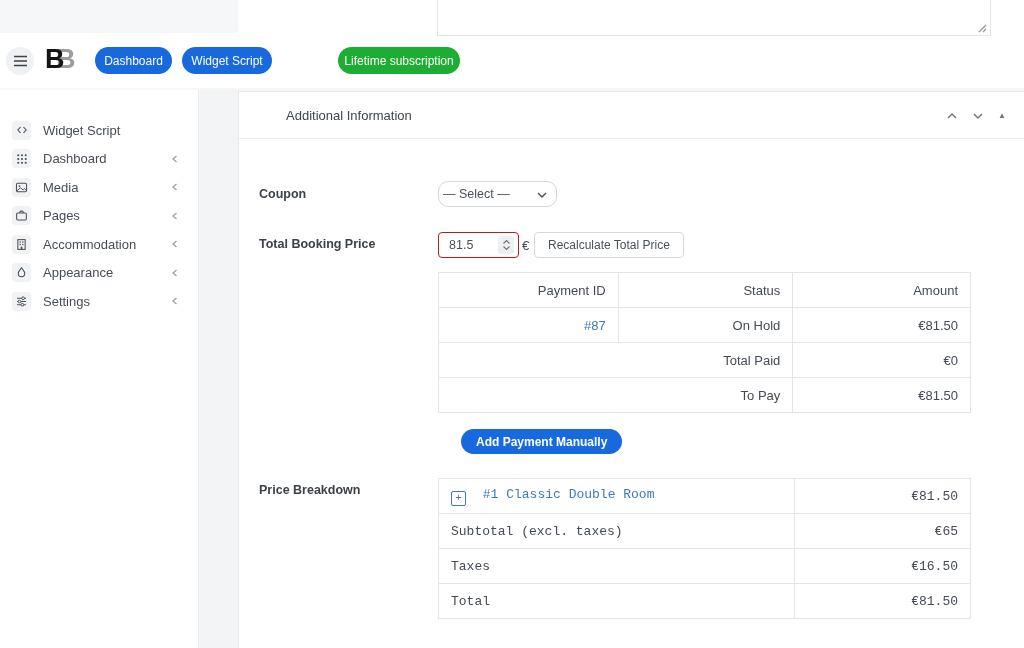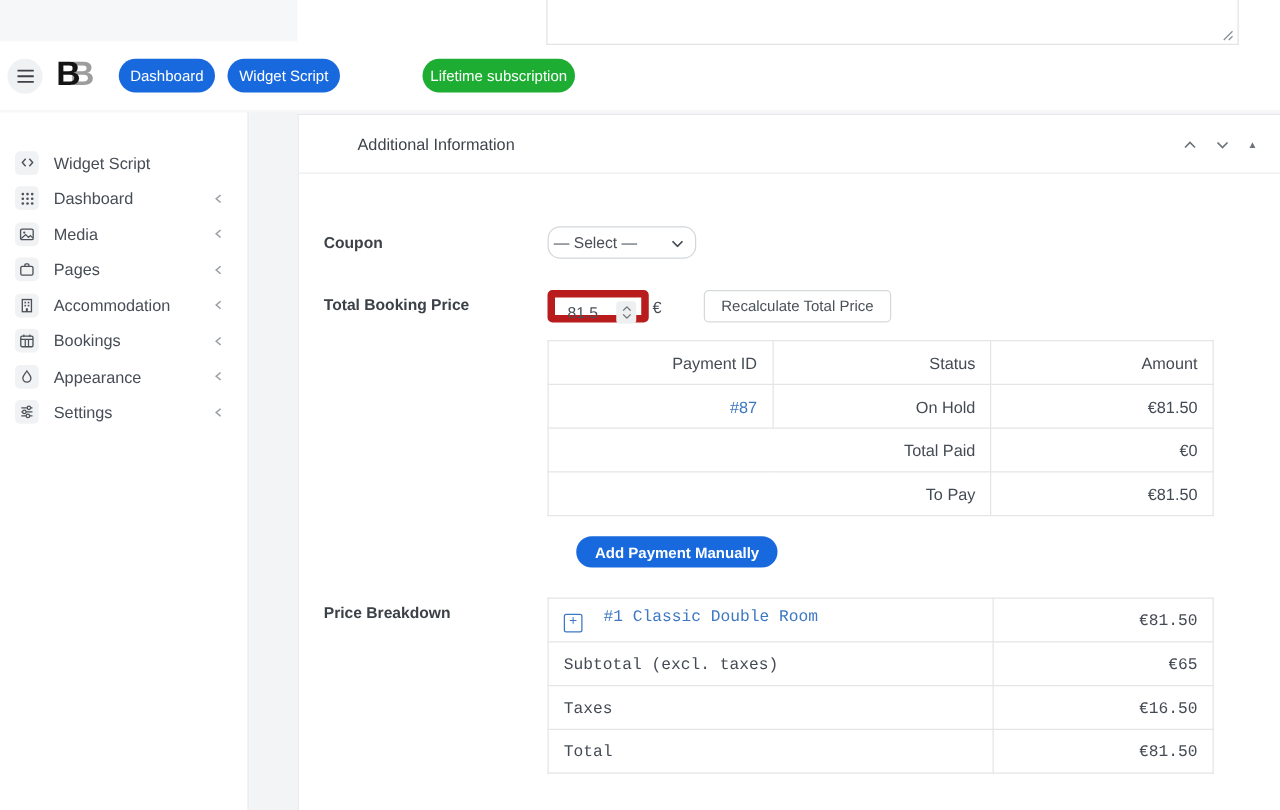--- a/index.html
+++ b/index.html
@@ -53,29 +53,29 @@
   .field-label{font-size:12.5px;font-weight:bold;color:var(--label);}
   .lbl-coupon{left:20px;top:95px;}
   .lbl-tbp{left:20px;top:145px;}
   .lbl-pb{left:20px;top:391px;}
 
   .select{left:199px;top:89px;width:119px;height:26px;border:1px solid #d3d7db;border-radius:10px;
     background:#fff;font-size:12.5px;color:#4a5057;display:flex;align-items:center;
     padding:0 26px 0 4px;cursor:pointer;}
   .select .chev{position:absolute;right:9px;top:10px;}
 
-  .num-wrap{left:199px;top:140px;width:81px;height:26px;border:6px solid #b91c1c;border-radius:4px;background:#fff;}
+  .num-wrap{left:199px;top:140px;width:81px;height:26px;border:1px solid #b91c1c;border-radius:4px;background:#fff;}
   .num-wrap input{position:absolute;left:0;top:0;width:56px;height:24px;border:none;outline:none;
     padding:0 0 0 10px;font-size:12.5px;color:#4a5057;font-family:"Liberation Sans",sans-serif;background:transparent;}
   .spinner{position:absolute;right:4px;top:3px;width:16px;height:18px;background:#edeff1;border-radius:3px;
     display:flex;flex-direction:column;align-items:center;justify-content:center;gap:2px;color:#6f757b;cursor:pointer;}
   .cur{left:283px;top:146px;font-size:13px;color:#474d54;}
   .btn-recalc{left:295px;top:140px;height:26px;padding:0 13px;background:#fff;
     border:1px solid #d6d9dc;border-radius:4px;font-size:12px;color:#4b5158;cursor:pointer;
-    font-family:"Liberation Sans",sans-serif;margin-left:29px;}
+    font-family:"Liberation Sans",sans-serif;}
 
   table{border-collapse:collapse;font-size:13px;color:var(--txt);}
   .pay-table{left:199px;top:180px;width:533px;}
   .pay-table th,.pay-table td{border:1px solid var(--tborder);padding:0 12px;height:35px;
     text-align:right;font-weight:normal;}
   .pay-table .amt{text-align:right;}
   .c1{width:180px;} .c2{width:175px;} .c3{width:178px;}
   a.link{color:var(--link);text-decoration:none;cursor:pointer;}
 
   .btn-addpay{left:222px;top:337px;height:25px;padding:0 15px;font-weight:bold;background:var(--blue);}
@@ -175,34 +175,20 @@
       <svg width="13" height="13" viewBox="0 0 16 16">
           <rect x="3.5" y="2" width="9" height="12" stroke="currentColor" stroke-width="1.3" fill="none"></rect>
           <rect x="5.6" y="4.2" width="1.6" height="1.6" fill="currentColor"></rect>
           <rect x="8.8" y="4.2" width="1.6" height="1.6" fill="currentColor"></rect>
           <rect x="5.6" y="7.2" width="1.6" height="1.6" fill="currentColor"></rect>
           <rect x="8.8" y="7.2" width="1.6" height="1.6" fill="currentColor"></rect>
           <rect x="7" y="10.6" width="2" height="3.4" fill="currentColor"></rect>
         </svg>
     </span>
     <span>Accommodation</span>
-    <span class="side-chev">
-      <svg width="10" height="10" viewBox="0 0 10 10">
-          <path d="M6.5 2 L3 5 L6.5 8" stroke="currentColor" stroke-width="1.3" fill="none"></path>
-        </svg>
-    </span>
-  </div>
-  <div class="side-item">
-    <span class="side-icon">
-      <svg width="13" height="13" viewBox="0 0 16 16">
-          <rect x="2" y="3.5" width="12" height="10.5" rx="1.3" stroke="currentColor" stroke-width="1.3" fill="none"></rect>
-          <path d="M2 6.8 H14 M5 2 V4.5 M11 2 V4.5 M6.4 6.8 V14 M9.6 6.8 V14" stroke="currentColor" stroke-width="1.2" fill="none"></path>
-        </svg>
-    </span>
-    <span>Bookings</span>
     <span class="side-chev">
       <svg width="10" height="10" viewBox="0 0 10 10">
           <path d="M6.5 2 L3 5 L6.5 8" stroke="currentColor" stroke-width="1.3" fill="none"></path>
         </svg>
     </span>
   </div>
   <div class="side-item">
     <span class="side-icon">
       <svg width="13" height="13" viewBox="0 0 16 16">
           <path d="M8 2.2 C6.2 5 4 6.8 4 9.2 a4 4 0 0 0 8 0 C12 6.8 9.8 5 8 2.2 Z" stroke="currentColor" stroke-width="1.3" fill="none"></path>

